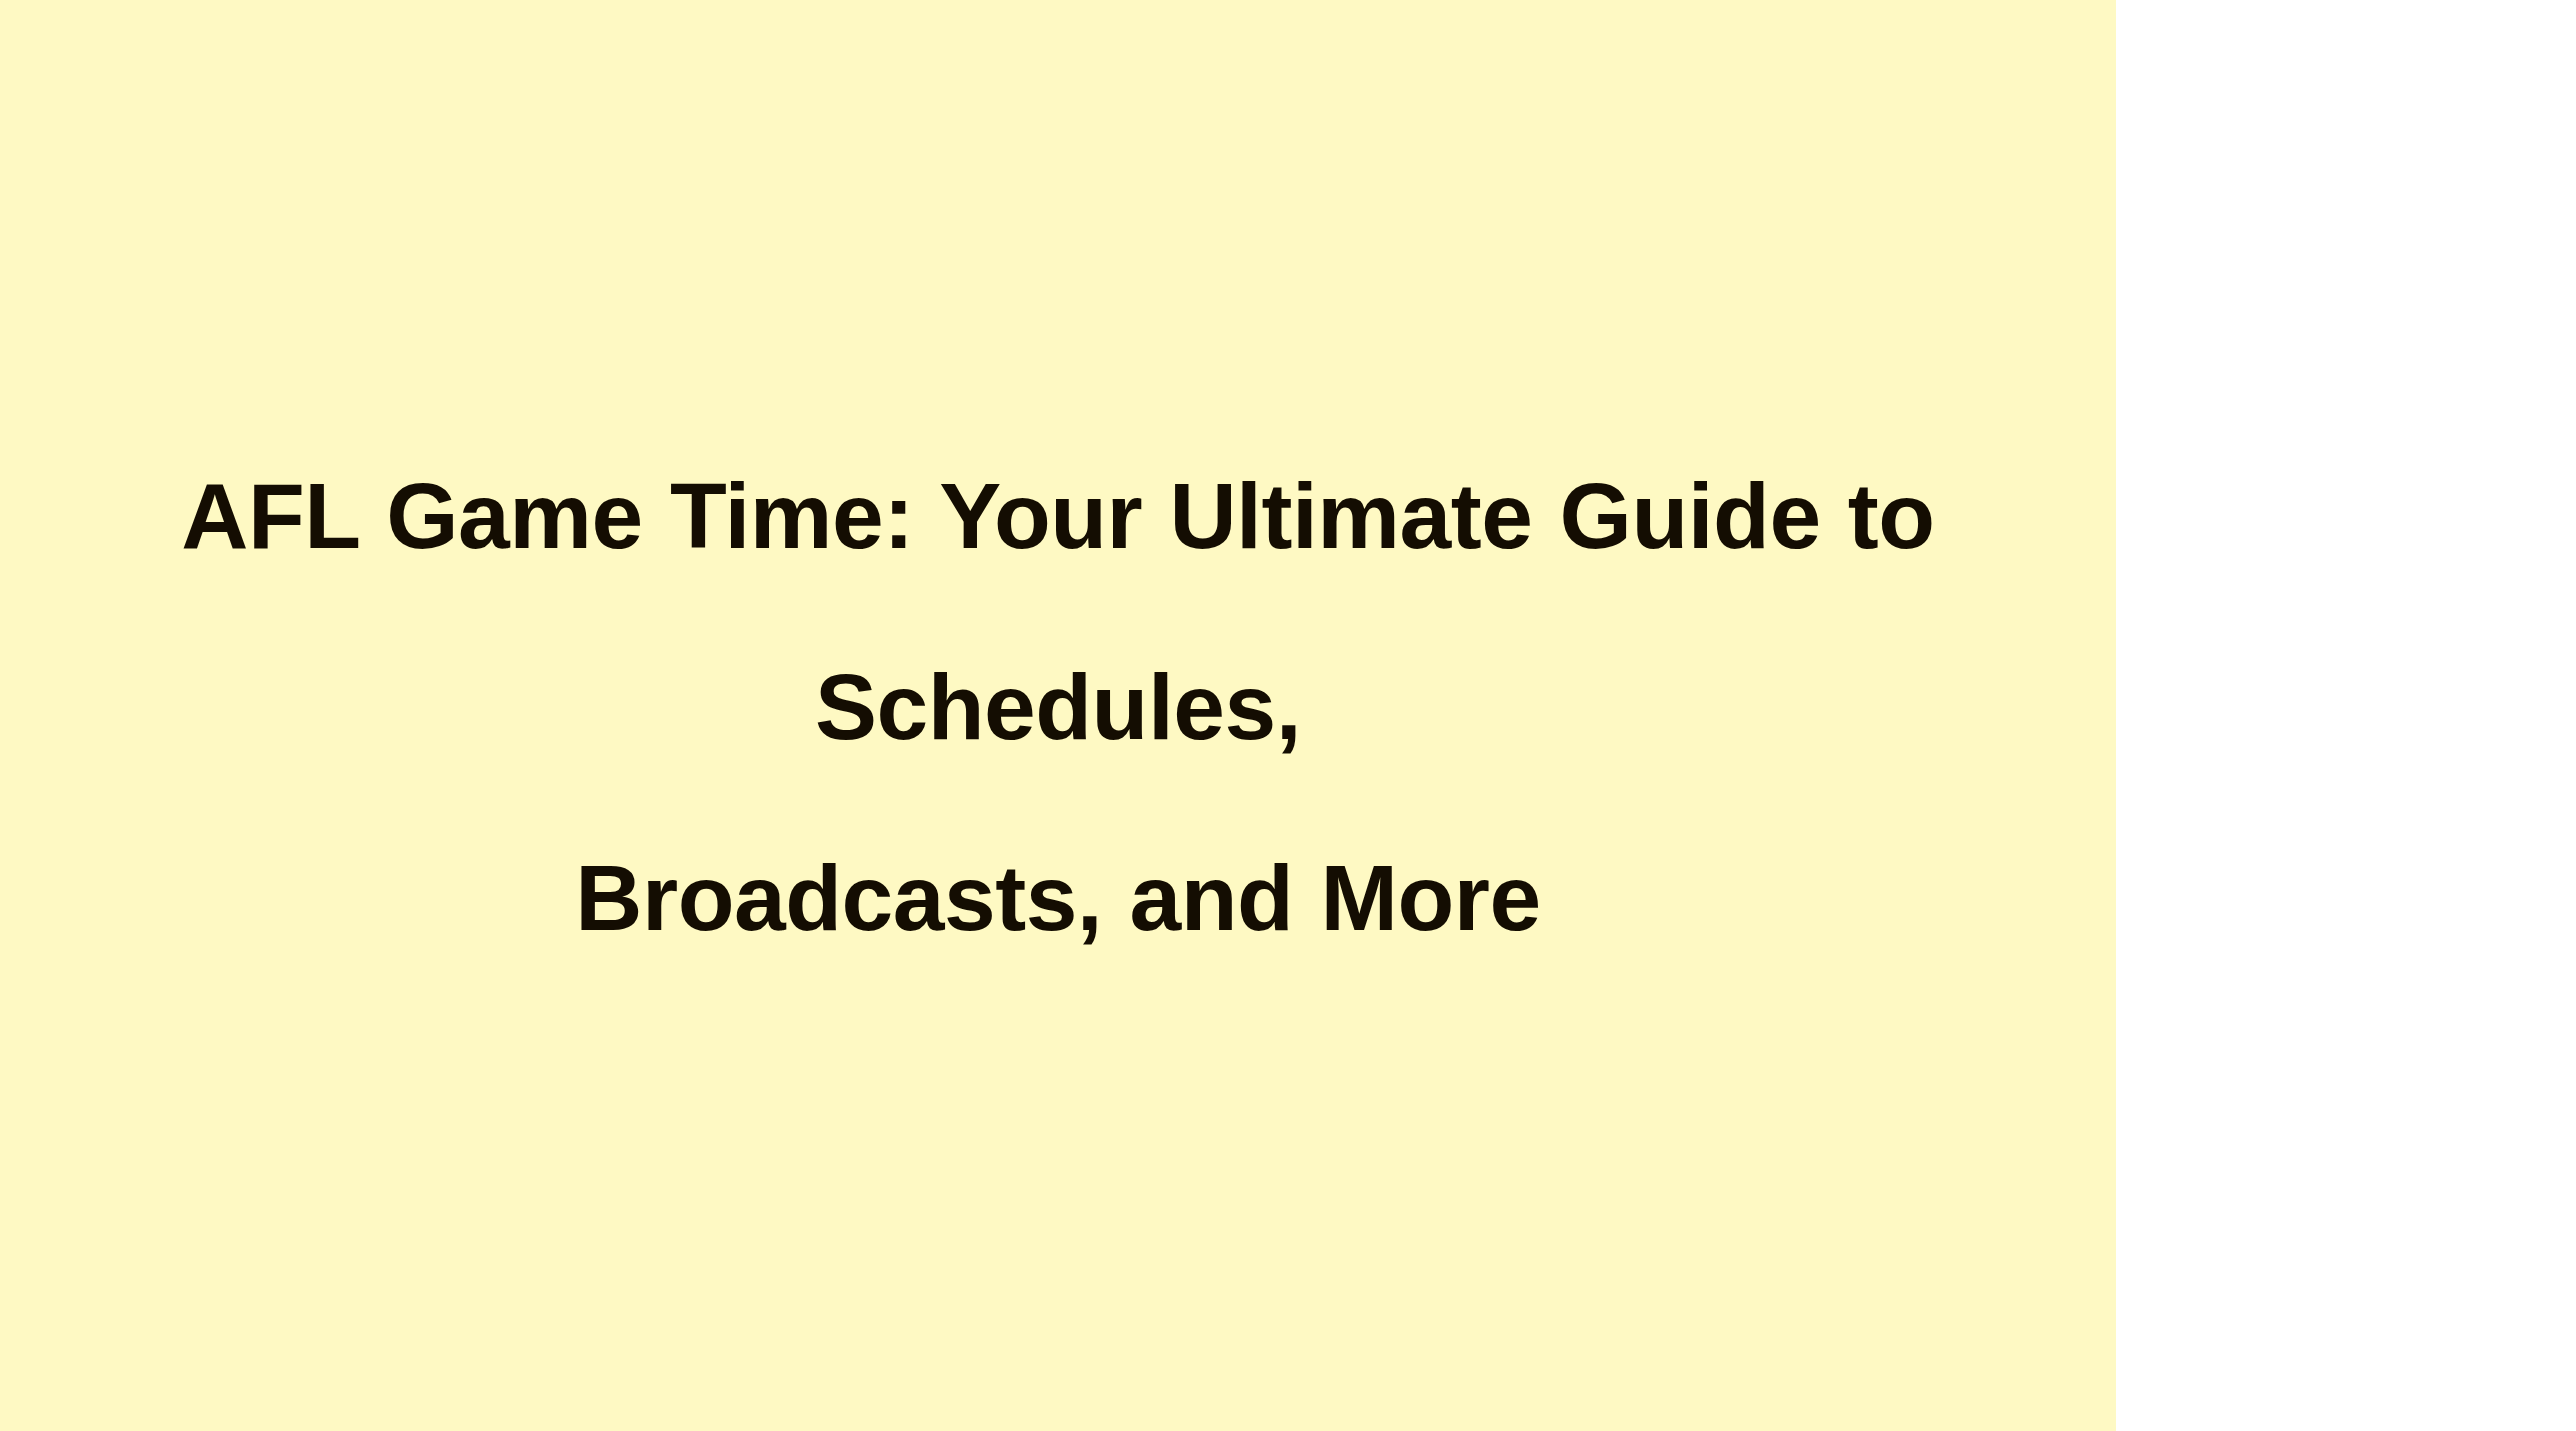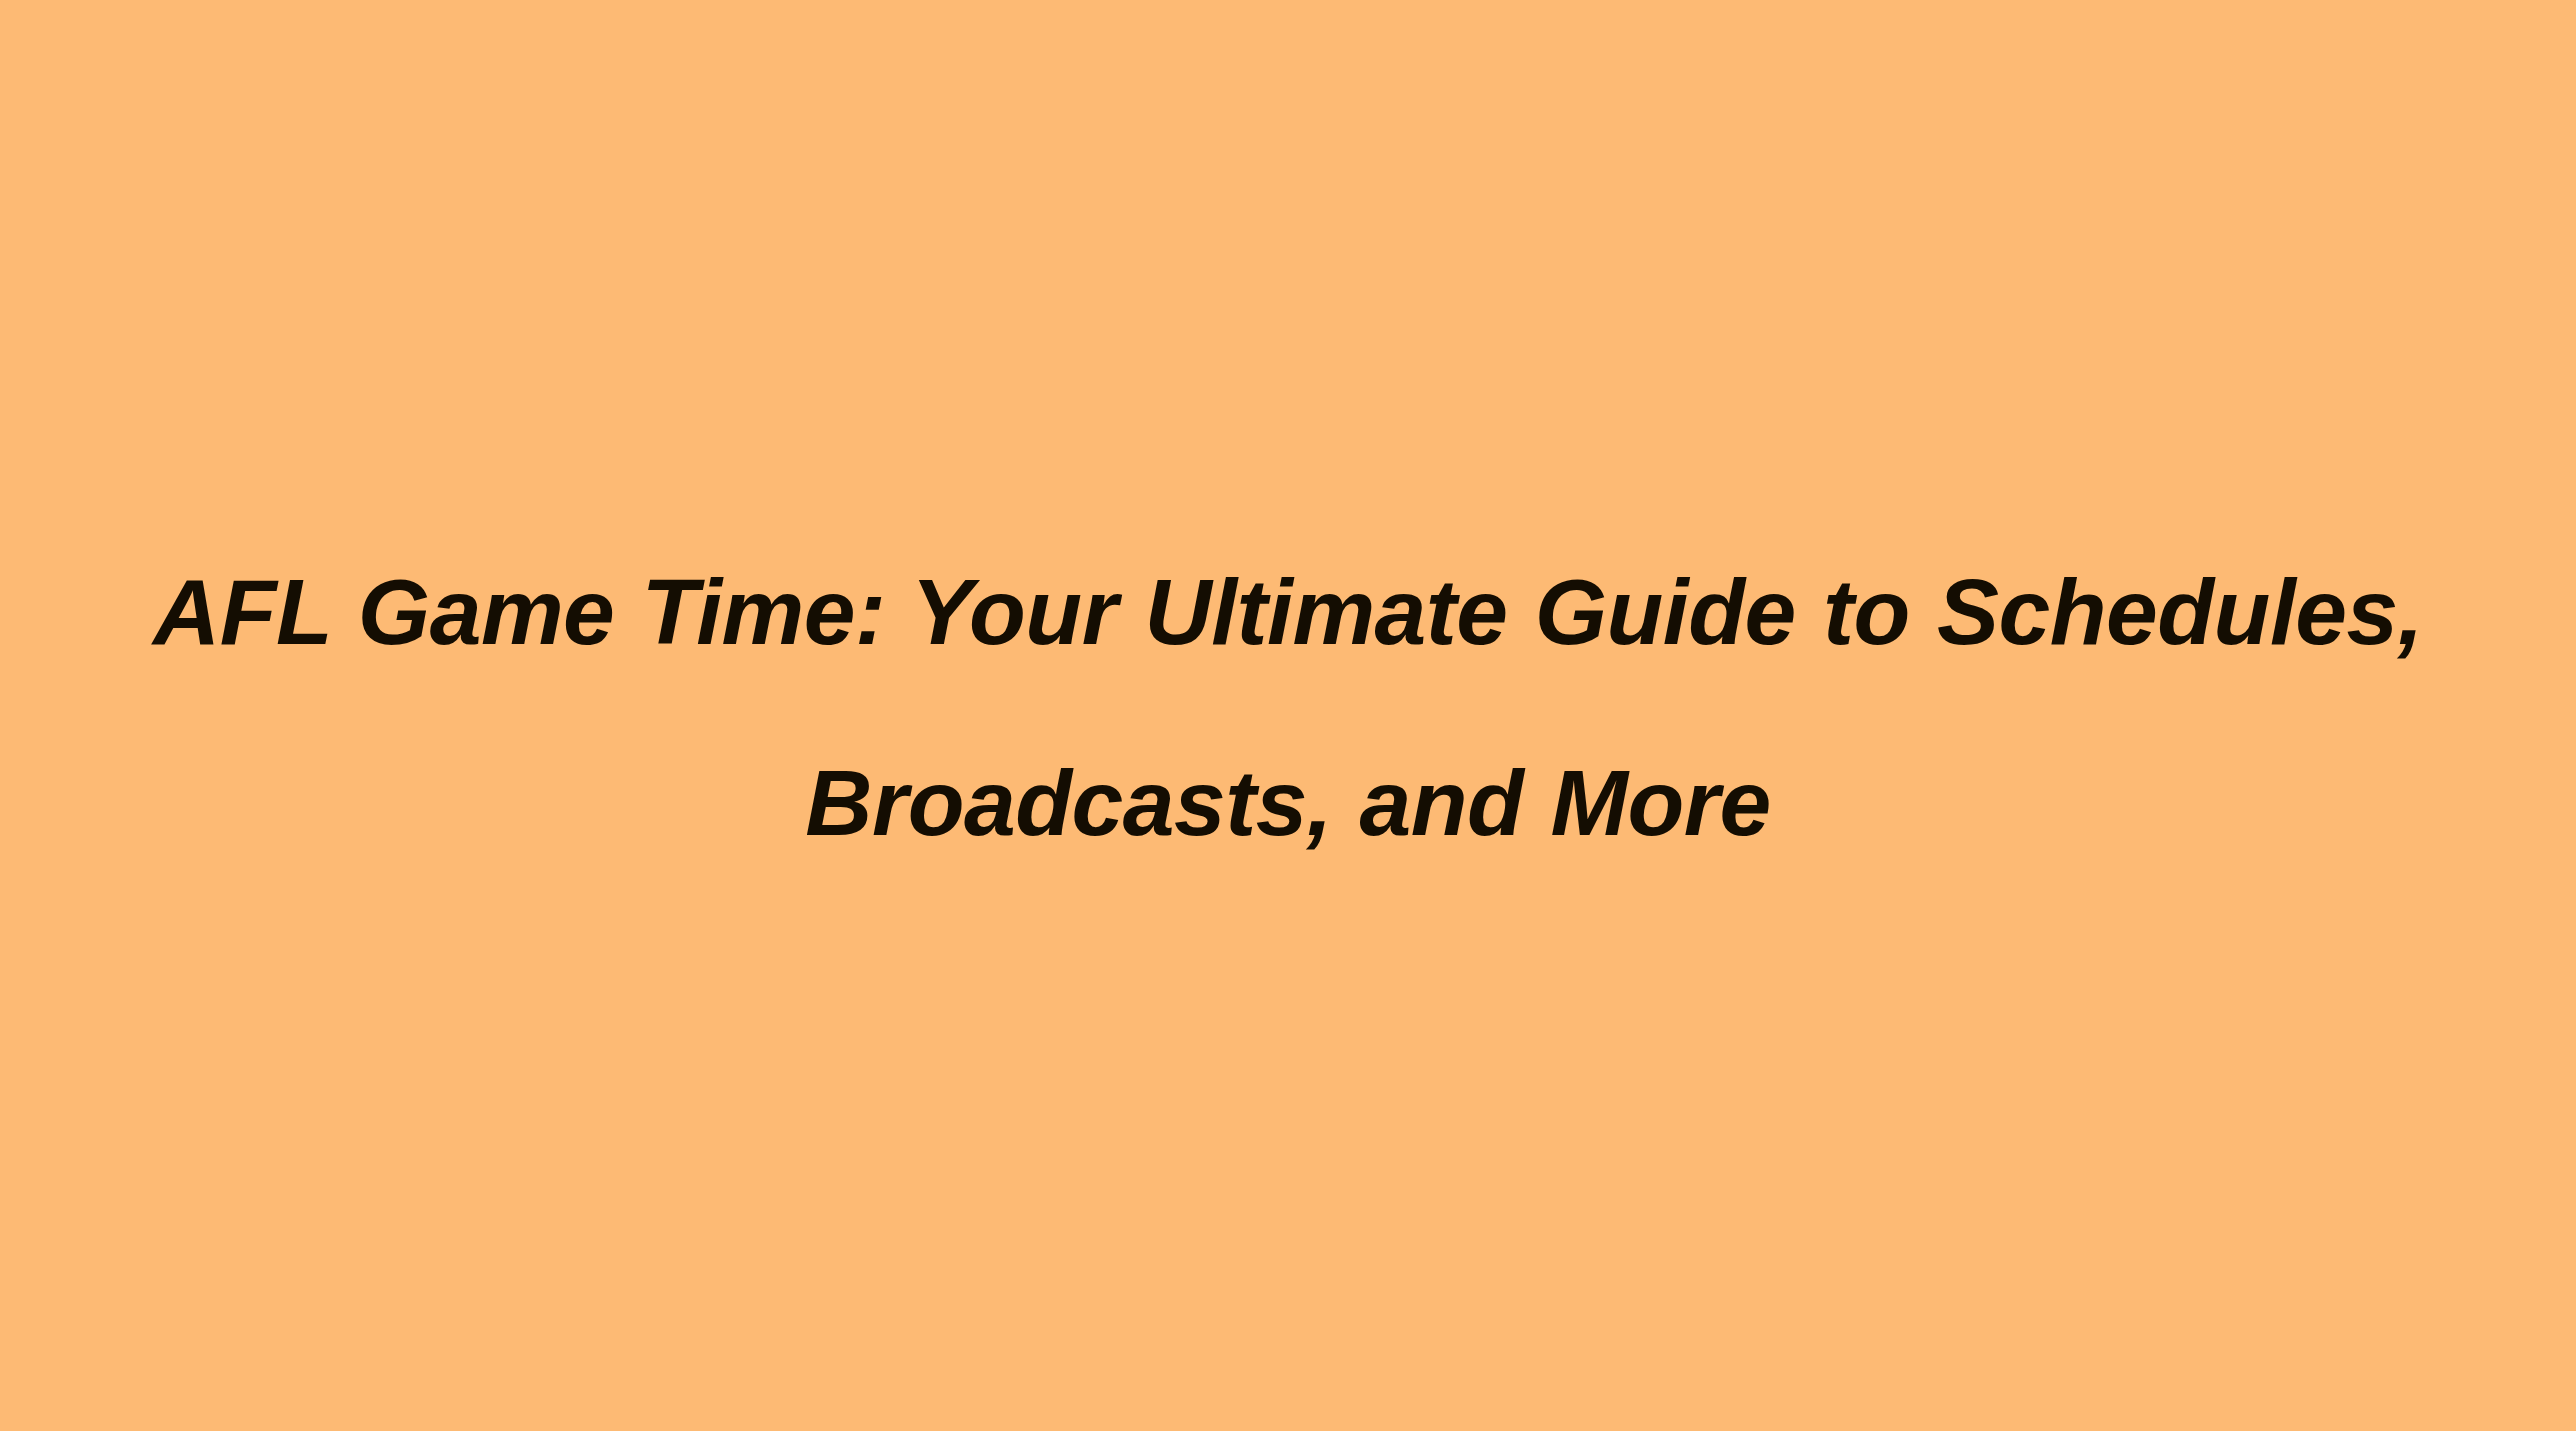--- a/index.html
+++ b/index.html
@@ -11,27 +11,26 @@
   body {
     width: 2576px;
     height: 1431px;
     overflow: hidden;
     font-family: "Liberation Sans", "DejaVu Sans", sans-serif;
   }
 
   .hero-banner {
     position: relative;
     box-sizing: border-box;
-    width: 2576px;
+    width: 2116px;
     height: 1431px;
-    background-color: #fdba74;
+    background-color: #fef9c3;
     display: flex;
     align-items: center;
     justify-content: center;
-    font-style: italic;
   }
 
   .hero-inner {
     width: 2290px;
     display: flex;
     flex-direction: column;
     align-items: center;
     justify-content: center;
     
     transform: translateY(-7.6px);

